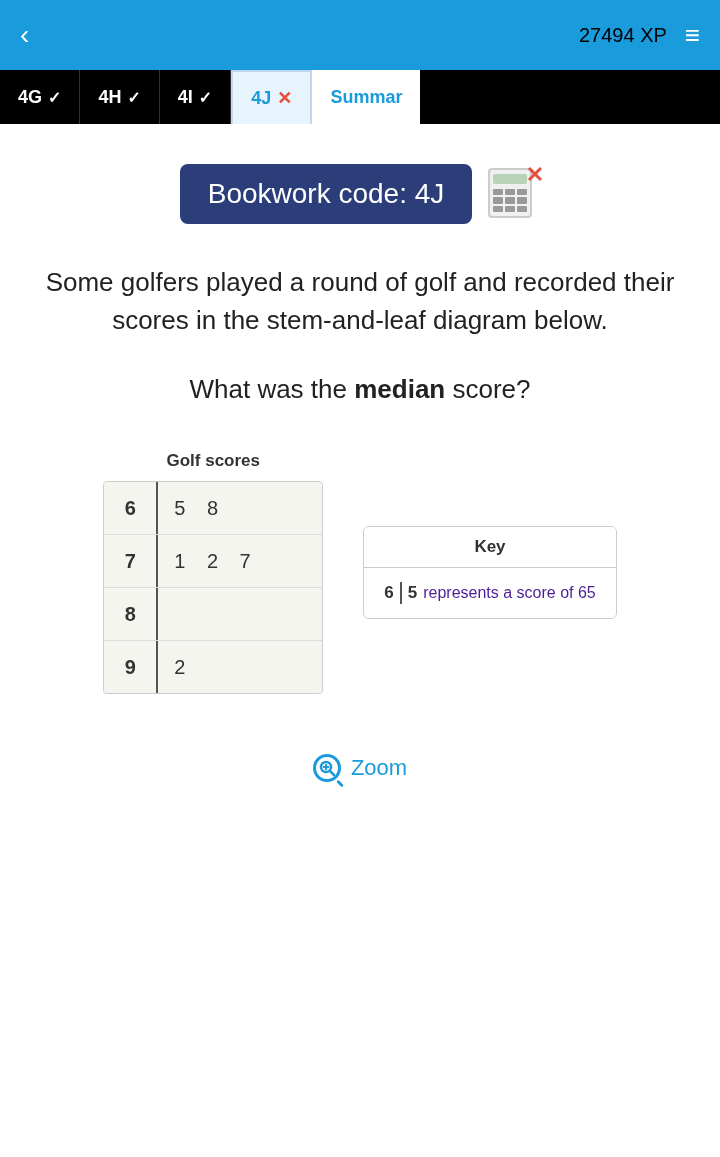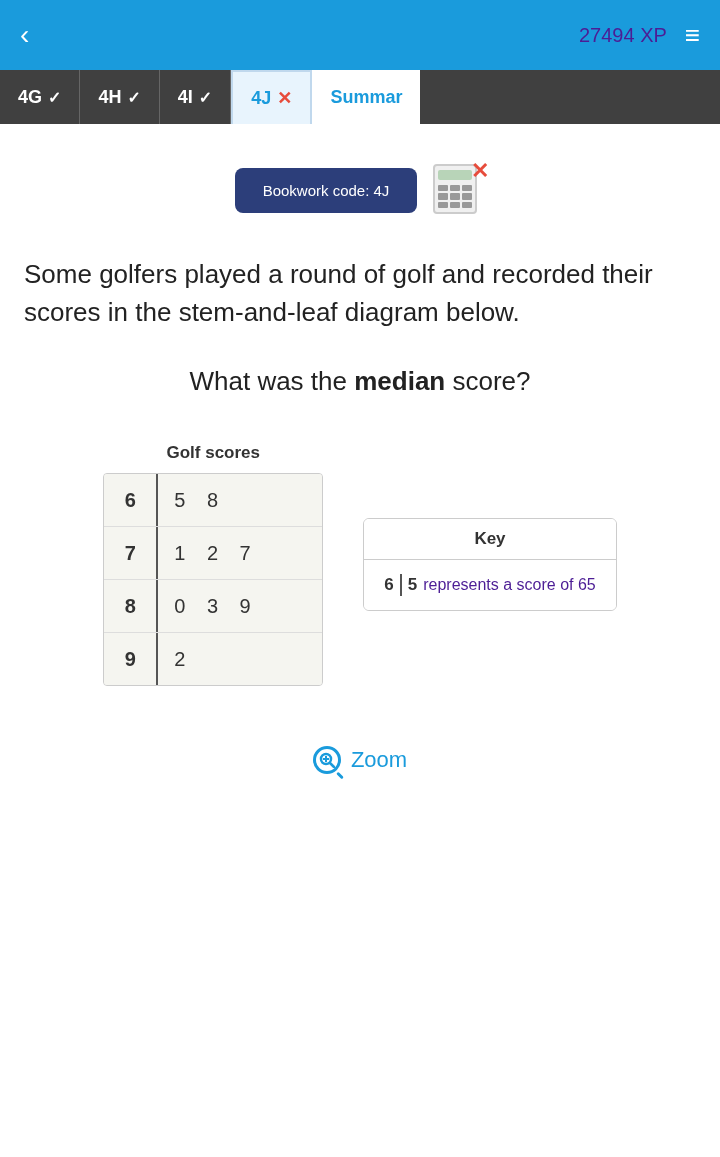--- a/index.html
+++ b/index.html
@@ -35,34 +35,34 @@
       color: white;
       font-size: 26px;
       font-weight: 700;
     }
     .header-right {
       display: flex;
       align-items: center;
       gap: 18px;
     }
     .xp-label {
-      color: #4c1d95;
+      color: #000000;
       font-size: 20px;
       font-weight: 500;
     }
     .hamburger {
       color: white;
       font-size: 26px;
       font-weight: 300;
       cursor: pointer;
     }
 
     
     .tabs-bar {
-      background: #404040;
+      background: #000000;
       display: flex;
       align-items: stretch;
       height: 54px;
       overflow: hidden;
     }
     .tab {
       display: flex;
       align-items: center;
       justify-content: center;
       padding: 0 18px;
@@ -111,21 +111,21 @@
     .bookwork-row {
       display: flex;
       align-items: center;
       gap: 16px;
       margin-top: 10px;
       margin-bottom: 40px;
     }
     .bookwork-badge {
       background: #2c3e7a;
       color: white;
-      font-size: 15px;
+      font-size: 28px;
       font-weight: 500;
       padding: 14px 28px;
       border-radius: 8px;
     }
     .calculator-icon {
       width: 52px;
       height: 52px;
       position: relative;
     }
     .calc-body {
@@ -162,20 +162,21 @@
       color: #e74c3c;
       font-size: 22px;
       font-weight: 900;
       line-height: 1;
     }
 
     
     .question-text {
       font-size: 26px;
       line-height: 1.45;
+      text-align: center;
       color: #222;
       margin-bottom: 32px;
       max-width: 680px;
     }
     .median-bold {
       font-weight: 800;
     }
 
     
     .diagram-section {
@@ -397,21 +398,20 @@
         <div class="stem-row">
           <div class="stem-cell">6</div>
           <div class="leaf-cell">5 8</div>
         </div>
         <div class="stem-row">
           <div class="stem-cell">7</div>
           <div class="leaf-cell">1 2 7</div>
         </div>
         <div class="stem-row">
           <div class="stem-cell">8</div>
-          <div class="leaf-cell">0 3 9</div>
         </div>
         <div class="stem-row">
           <div class="stem-cell">9</div>
           <div class="leaf-cell">2</div>
         </div>
       </div>
     </div>
 
     <div class="key-box">
       <div class="key-header">Key</div>

